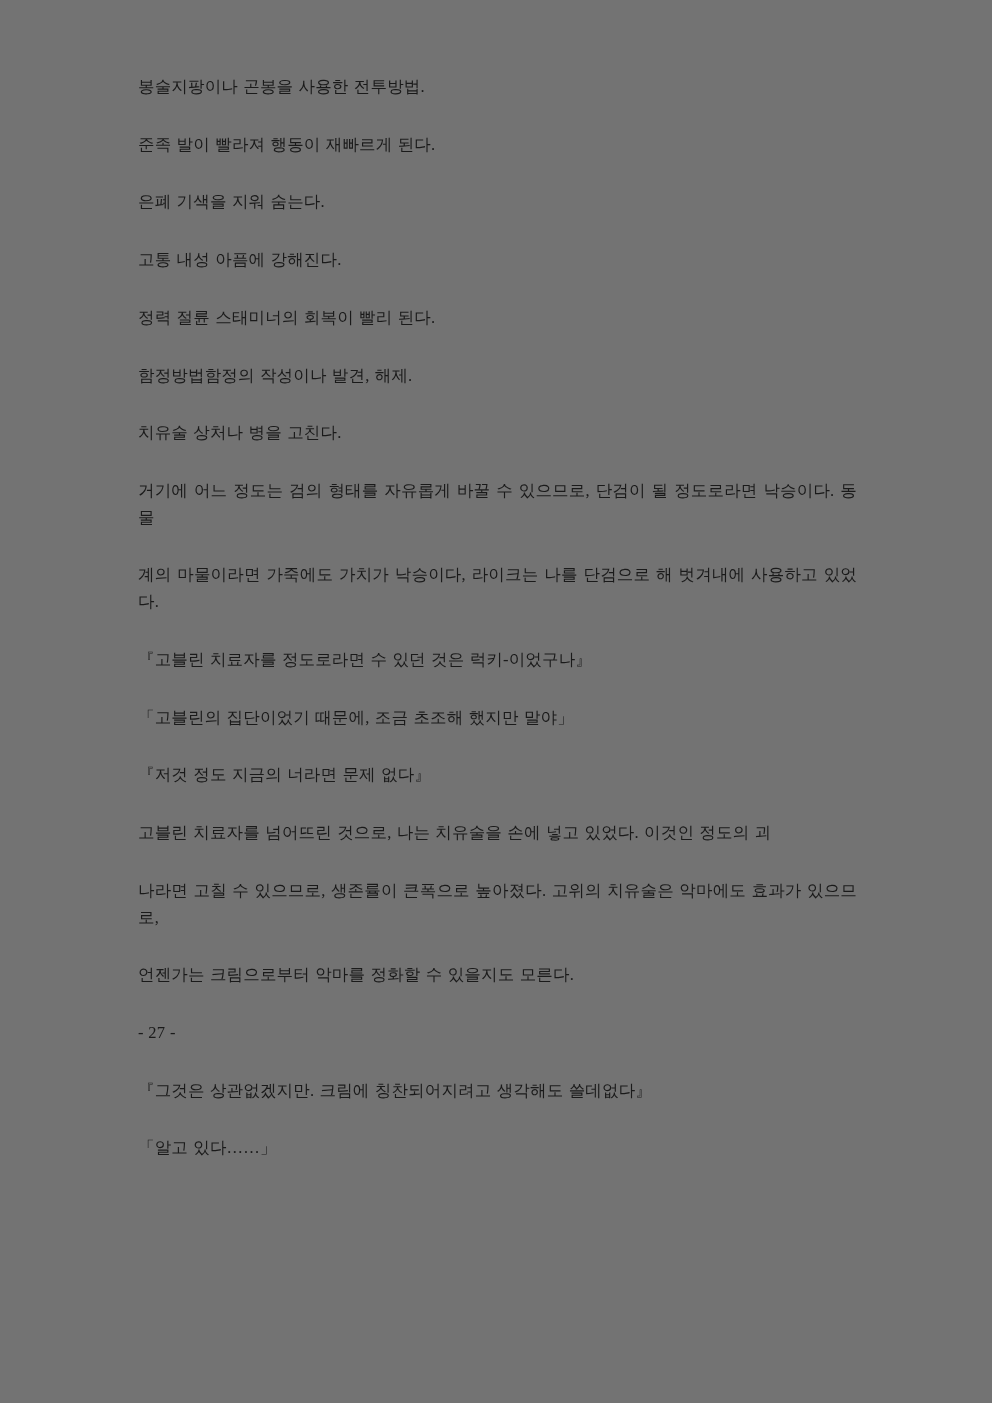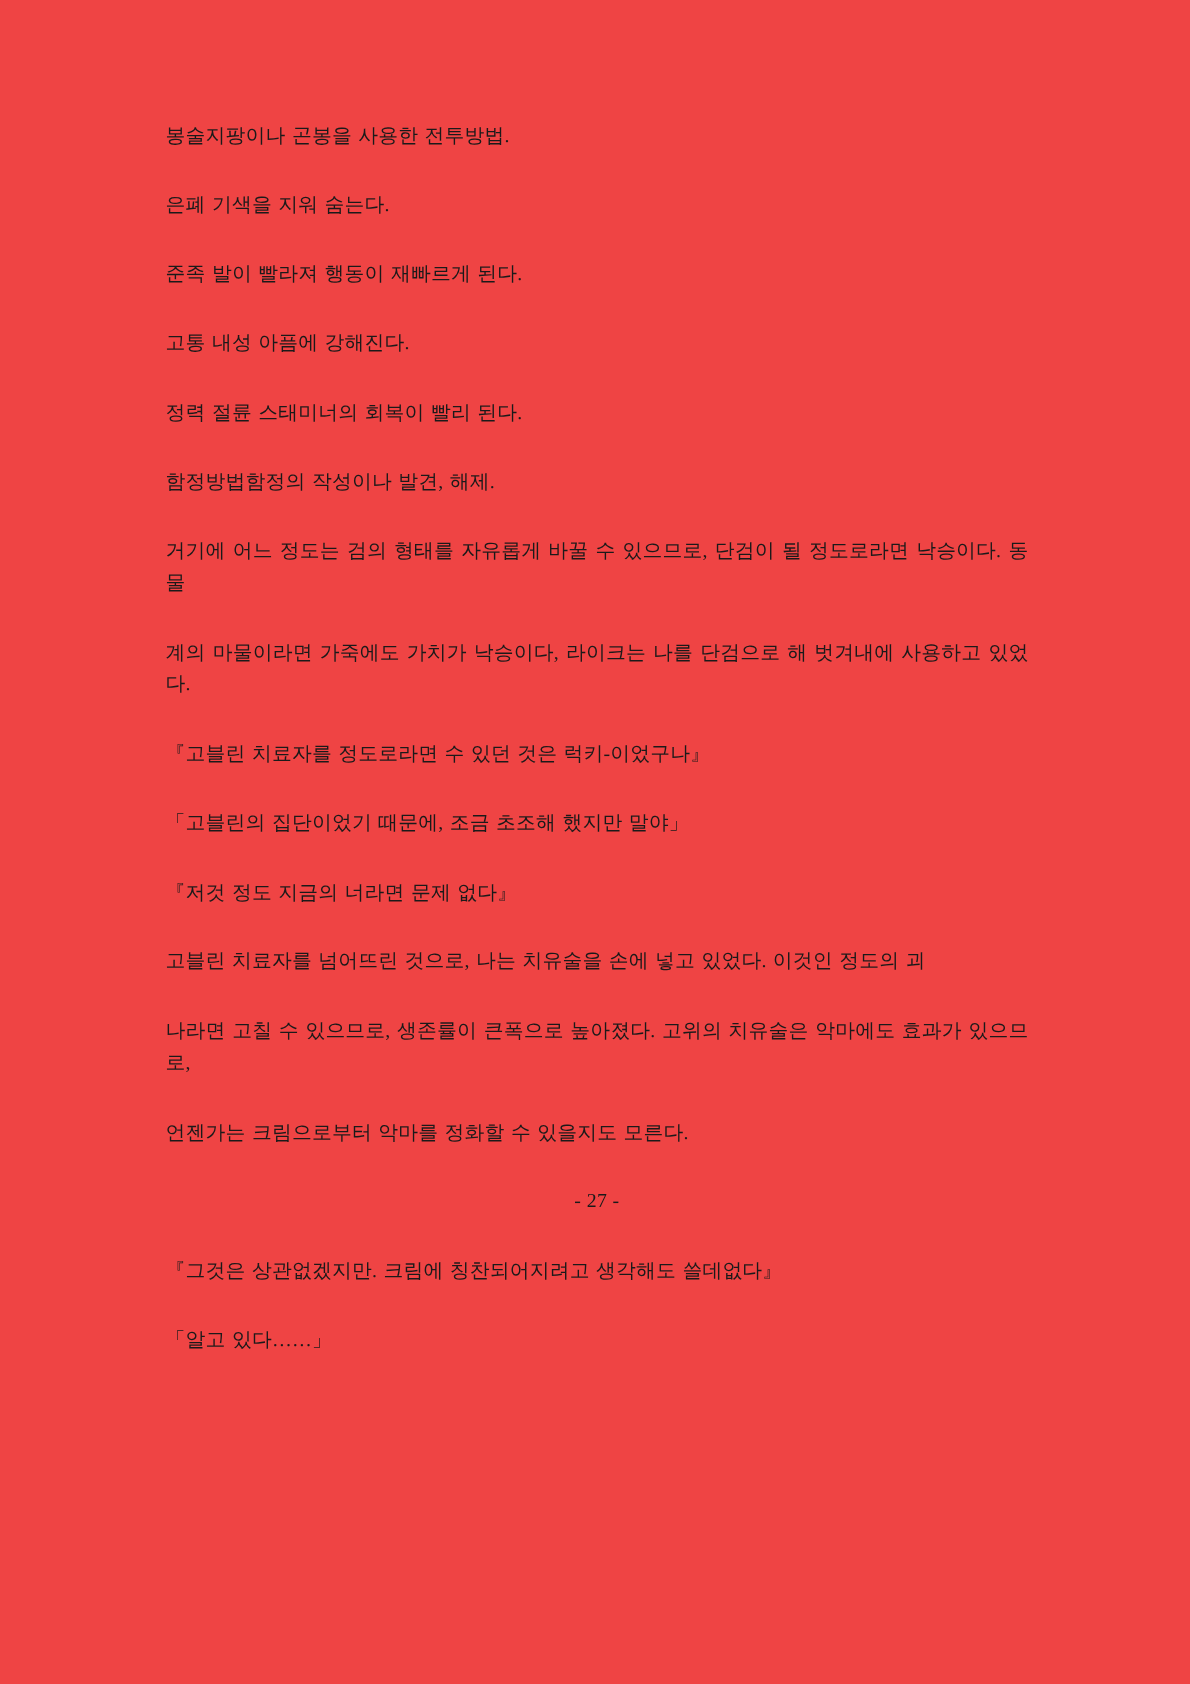--- a/index.html
+++ b/index.html
@@ -11,57 +11,58 @@
     width: 992px;
     height: 1403px;
     font-family: "Liberation Serif", "DejaVu Serif", serif;
     color: #1a1a1a;
     overflow: hidden;
   }
   .page {
     position: relative;
     width: 992px;
     height: 1403px;
-    background: #ef4444;
+    background: #737373;
     box-sizing: border-box;
-    padding: 100px 135px 0 138px;
+    padding: 74px 135px 0 138px;
   }
   .para {
     font-size: 16.5px;
     line-height: 1.62;
     margin: 0 0 31px 0;
     text-align: justify;
     text-justify: inter-word;
     word-spacing: 0.06em;
     letter-spacing: 0.01em;
     color: #1a1a1a;
   }
   .para.nojustify {
     text-align: left;
   }
   .pagenum {
     font-size: 16.5px;
     line-height: 1.62;
     margin: 0 0 31px 0;
-    text-align: center;
+    text-align: left;
     color: #1a1a1a;
     letter-spacing: 0.02em;
   }
 </style>
 </head>
 <body>
 
 <div class="page">
   <div id="block-top">
       <p class="para nojustify">봉술지팡이나 곤봉을 사용한 전투방법.</p>
+      <p class="para nojustify">준족 발이 빨라져 행동이 재빠르게 된다.</p>
       <p class="para nojustify">은폐 기색을 지워 숨는다.</p>
-      <p class="para nojustify">준족 발이 빨라져 행동이 재빠르게 된다.</p>
       <p class="para nojustify">고통 내성 아픔에 강해진다.</p>
       <p class="para nojustify">정력 절륜 스태미너의 회복이 빨리 된다.</p>
       <p class="para nojustify">함정방법함정의 작성이나 발견, 해제.</p>
+      <p class="para nojustify">치유술 상처나 병을 고친다.</p>
       <p class="para">거기에 어느 정도는 검의 형태를 자유롭게 바꿀 수 있으므로, 단검이 될 정도로라면 낙승이다. 동물</p>
       <p class="para">계의 마물이라면 가죽에도 가치가 낙승이다, 라이크는 나를 단검으로 해 벗겨내에 사용하고 있었다.</p>
       <p class="para nojustify">『고블린 치료자를 정도로라면 수 있던 것은 럭키-이었구나』</p>
       <p class="para nojustify">「고블린의 집단이었기 때문에, 조금 초조해 했지만 말야」</p>
       <p class="para nojustify">『저것 정도 지금의 너라면 문제 없다』</p>
       <p class="para">고블린 치료자를 넘어뜨린 것으로, 나는 치유술을 손에 넣고 있었다. 이것인 정도의 괴</p>
       <p class="para">나라면 고칠 수 있으므로, 생존률이 큰폭으로 높아졌다. 고위의 치유술은 악마에도 효과가 있으므로,</p>
       <p class="para nojustify">언젠가는 크림으로부터 악마를 정화할 수 있을지도 모른다.</p>
     </div>
   <div class="pagenum">- 27 -</div>

